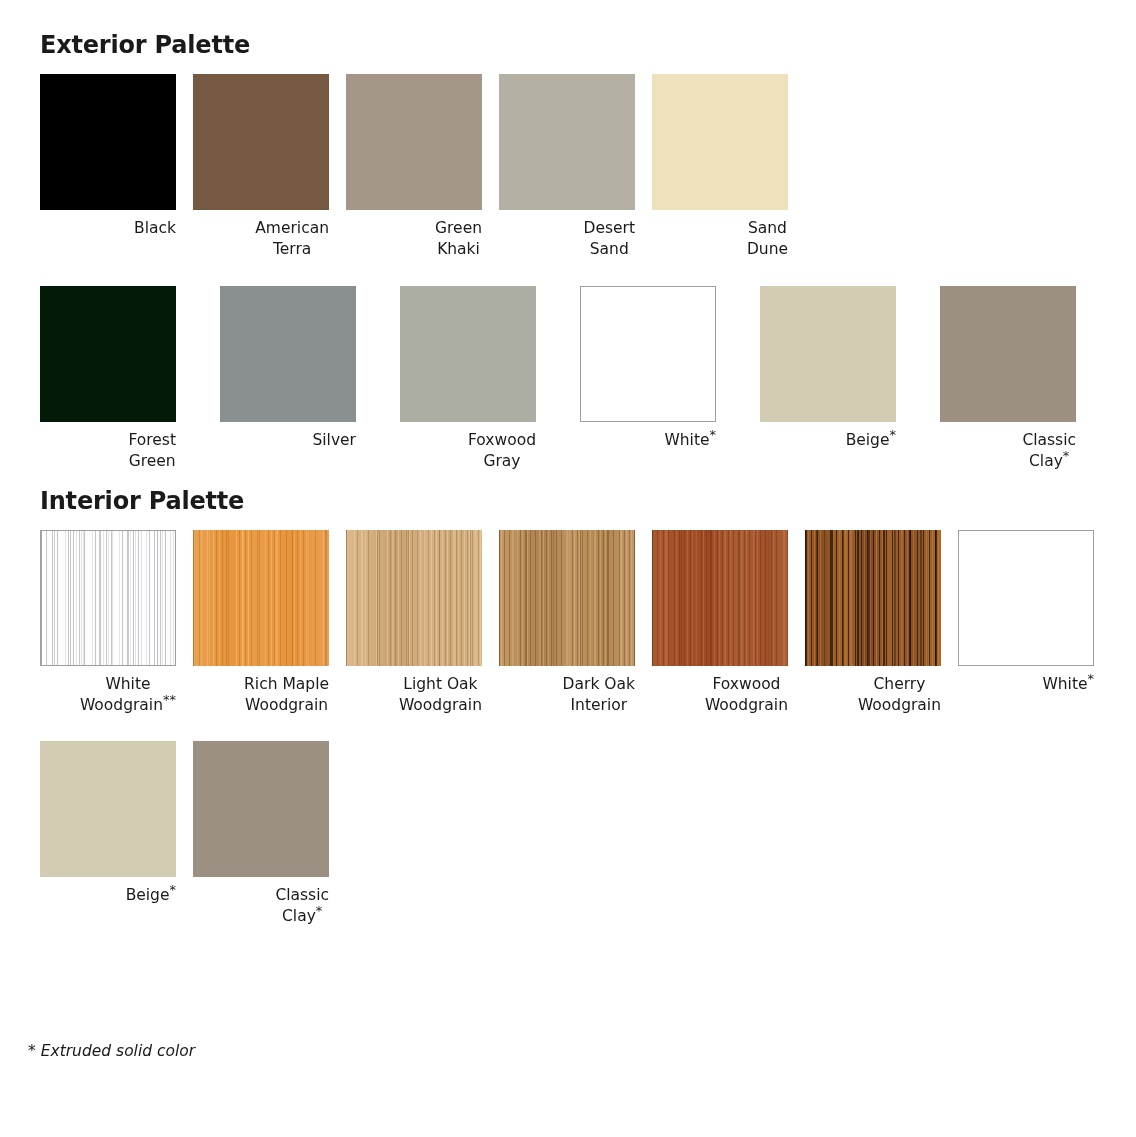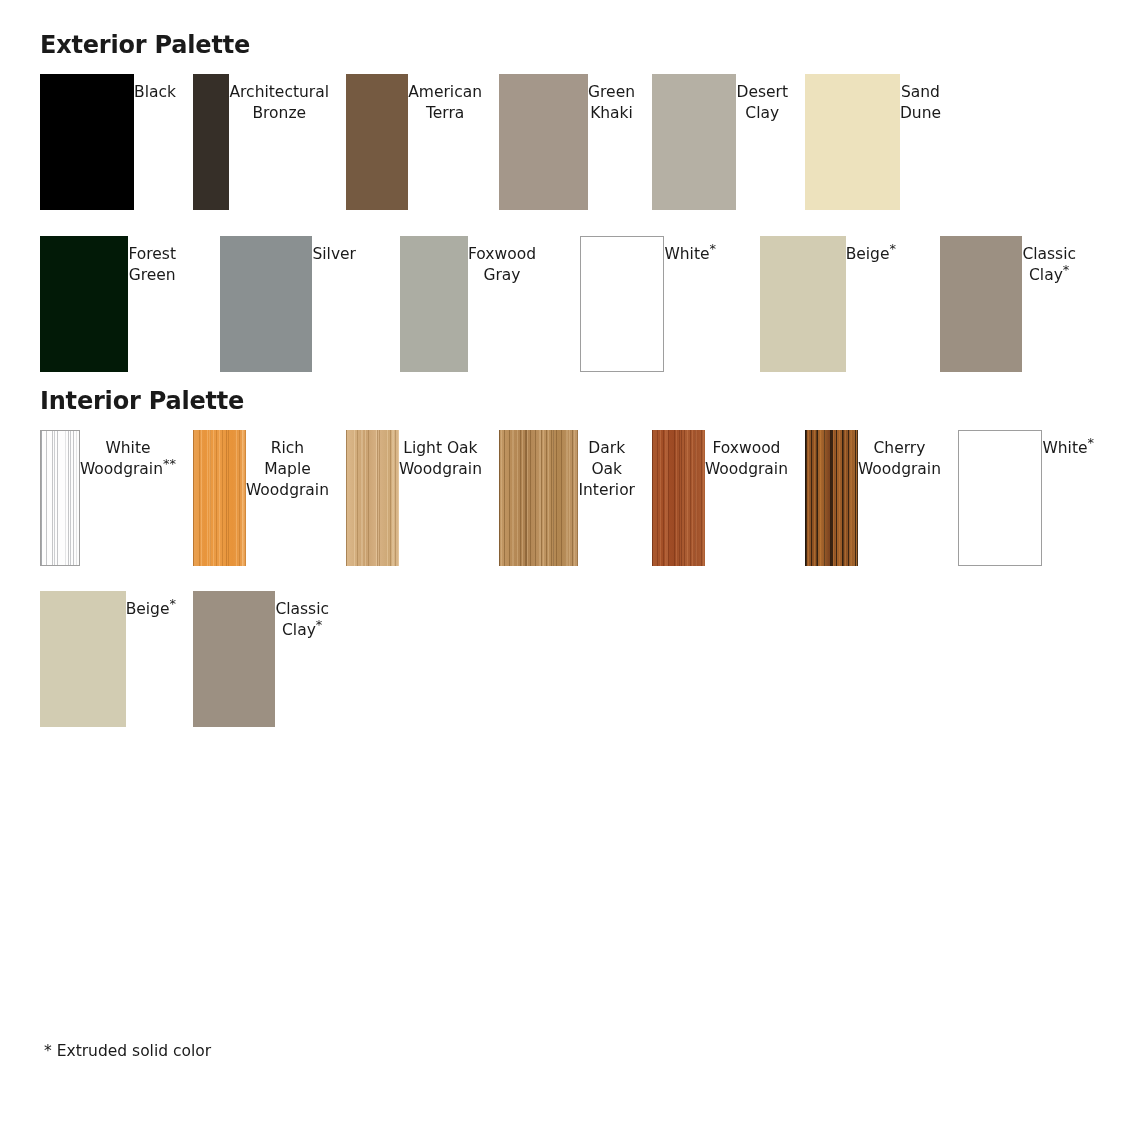--- a/index.html
+++ b/index.html
@@ -32,22 +32,22 @@
   #interior-title { padding-top: 15px; }
 
   .swatch-row {
     display: flex;
     gap: 17px;
     margin-top: 15px;
   }
   .swatch-cell {
     width: 136px;
     display: flex;
-    flex-direction: row;
-    align-items: flex-start;
+    flex-direction: column;
+    align-items: flex-end;
   }
   .swatch {
     width: 136px;
     height: 136px;
     box-sizing: border-box;
     position: relative;
   }
   .swatch.bordered {
     border: 1px solid #9e9e9e;
   }
@@ -63,22 +63,23 @@
   .swatch-label .star {
     font-size: 13px;
     vertical-align: super;
     line-height: 0;
   }
   .row-gap-ext2 { margin-top: 26px; gap: 44px; }
   .row-gap-int2 { margin-top: 25px; }
 
   .footnotes {
     position: absolute;
-    left: 44px;
+    left: 28px;
     top: 1036px;
+    font-style: italic;
   }
   .footnote {
     font-size: 15.5px;
     line-height: 30px;
     color: #1a1a1a;
   }
 
   
   .wood { position: relative; overflow: hidden; }
   .wood::before,
@@ -203,38 +204,33 @@
 <div class="page">
 
   <h2 class="section-title" id="exterior-title">Exterior Palette</h2>
 
   <div class="swatch-row" id="ext-row-0">
       <div class="swatch-cell">
         <div class="swatch" style="background: rgb(0, 0, 0);"></div>
         <div class="swatch-label">Black</div>
       </div>
       <div class="swatch-cell">
-        <div class="swatch" style="background: rgb(54, 47, 40);"></div>
-        <div class="swatch-label">Architectural
-Bronze</div>
-      </div>
-      <div class="swatch-cell">
         <div class="swatch" style="background: rgb(117, 90, 65);"></div>
         <div class="swatch-label">American
 Terra</div>
       </div>
       <div class="swatch-cell">
         <div class="swatch" style="background: rgb(164, 151, 138);"></div>
         <div class="swatch-label">Green
 Khaki</div>
       </div>
       <div class="swatch-cell">
         <div class="swatch" style="background: rgb(181, 176, 164);"></div>
         <div class="swatch-label">Desert
-Clay</div>
+Sand</div>
       </div>
       <div class="swatch-cell">
         <div class="swatch" style="background: rgb(237, 226, 189);"></div>
         <div class="swatch-label">Sand
 Dune</div>
       </div>
     </div>
   <div class="swatch-row row-gap-ext2" id="ext-row-1">
       <div class="swatch-cell">
         <div class="swatch" style="background: rgb(2, 26, 7);"></div>

